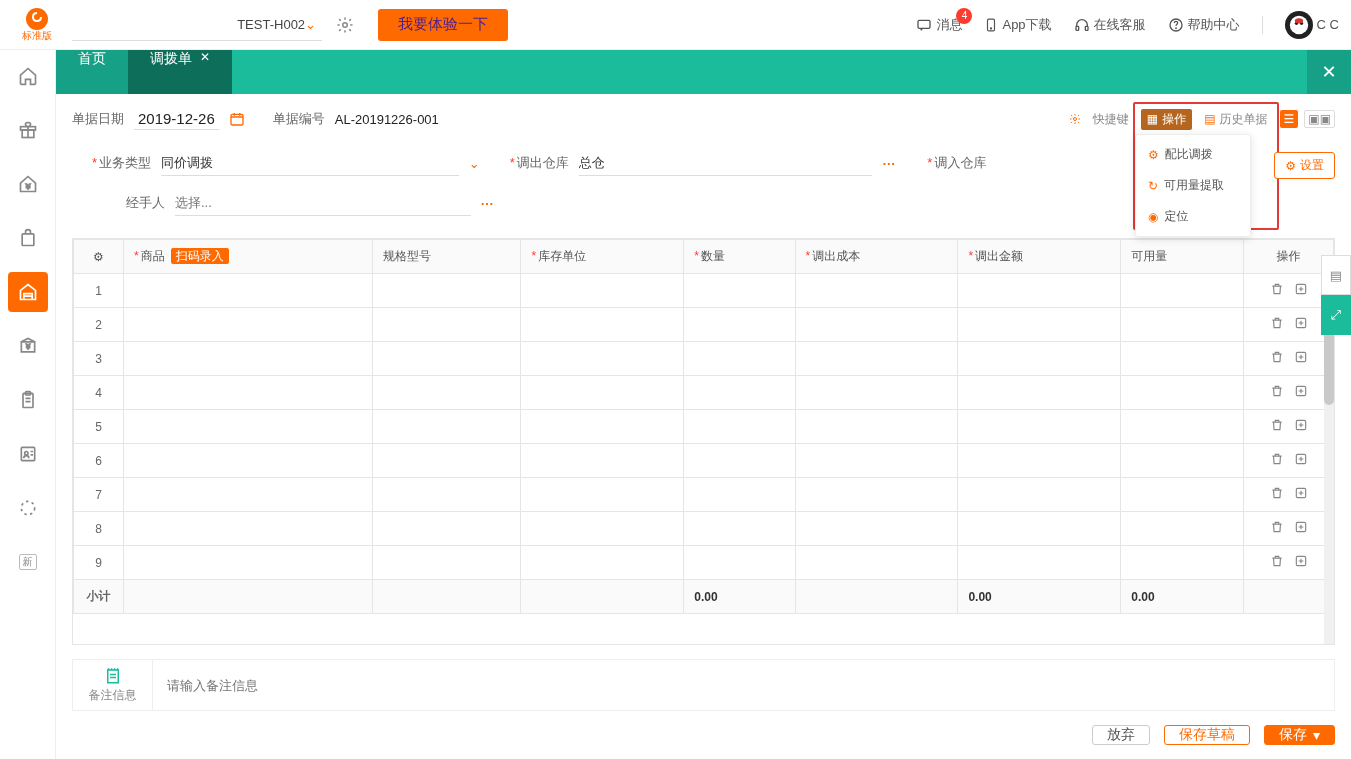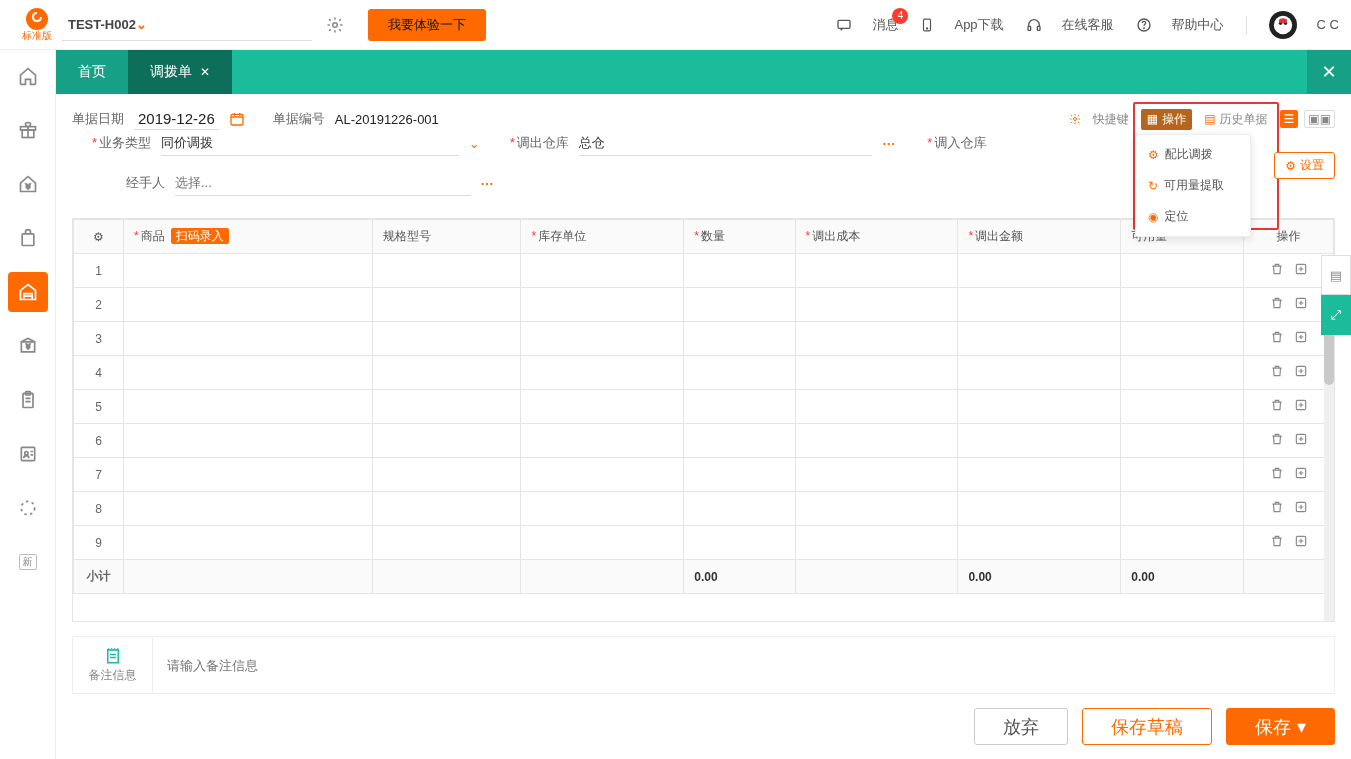--- a/index.html
+++ b/index.html
@@ -3,60 +3,60 @@
 <meta charset="utf-8">
 <style>
 * { box-sizing: border-box; margin: 0; padding: 0; }
 body { font-family: "Microsoft YaHei", Arial, sans-serif; font-size: 13px; color: #333; background: #fff; overflow: hidden; }
 
 
 .topbar { height: 50px; display: flex; align-items: center; padding: 0 12px; border-bottom: 1px solid #eee; }
 .logo-box { width: 50px; display: flex; flex-direction: column; align-items: center; }
 .logo-circle { width: 24px; height: 24px; }
 .logo-sub { font-size: 10px; color: #ff6a00; margin-top: -2px; }
-.shop-select { width: 250px; height: 32px; display: flex; align-items: center; border-bottom: 1px solid #ddd; justify-content: flex-start; padding: 0 6px; color: #444; cursor: pointer; font-weight: bold; }
+.shop-select { margin-left: 10px; width: 250px; height: 32px; display: flex; align-items: center; border-bottom: 1px solid #ddd; justify-content: flex-end; padding: 0 6px; color: #444; cursor: pointer; }
 .shop-select .chev { color: #ff6a00; }
 .gear-top { margin-left: 14px; color: #888; cursor: pointer; }
-.cta-btn { margin-left: 24px; background: #ff6a00; color: #0f172a; border: none; border-radius: 3px; height: 32px; padding: 0 20px; font-size: 13px; cursor: pointer; }
+.cta-btn { margin-left: 24px; background: #ff6a00; color: #4c1d95; border: none; border-radius: 3px; height: 32px; padding: 0 20px; font-size: 15px; cursor: pointer; }
 .top-right { margin-left: auto; display: flex; align-items: center; gap: 22px; color: #555; }
-.top-link { display: flex; align-items: center; gap: 20px; cursor: pointer; position: relative; }
+.top-link { display: flex; align-items: center; gap: 4px; cursor: pointer; position: relative; }
 .badge { position: absolute; top: -8px; right: -10px; background: #ff3b30; color: #fff; border-radius: 50%; width: 16px; height: 16px; font-size: 10px; display: flex; align-items: center; justify-content: center; }
 .vsep { width: 1px; height: 18px; background: #ddd; }
 .avatar { width: 28px; height: 28px; border-radius: 50%; background: #222; display: flex; align-items: center; justify-content: center; }
 
 
 .layout { display: flex; height: calc(100vh - 50px); }
 .rail { width: 56px; background: #fff; border-right: 1px solid #eee; display: flex; flex-direction: column; align-items: center; padding-top: 6px; gap: 14px; }
 .rail-item { width: 40px; height: 40px; display: flex; align-items: center; justify-content: center; color: #888; cursor: pointer; border-radius: 4px; }
 .rail-item.active { background: #ff6a00; color: #fff; }
 .rail-badge { font-size: 10px; border: 1px solid #bbb; padding: 0 3px; border-radius: 2px; }
 
 
 .main { flex: 1; display: flex; flex-direction: column; background: #f7f7f7; }
 .tabs { height: 44px; background: #1abc9c; display: flex; align-items: center; }
-.tab { height: 44px; padding: 0 22px; color: #fff; display: flex; align-items: center; gap: 8px; cursor: pointer; font-size: 14px; }
+.tab { height: 44px; padding: 0 22px; color: #fff; display: flex; gap: 8px; cursor: pointer; font-size: 14px; }
 .tab.home { background: #16a085; }
 .tab.active { background: #0d6e5a; }
 .tab .x { font-size: 12px; cursor: pointer; }
 .tabs-close { margin-left: auto; width: 44px; height: 44px; background: #16a085; color: #fff; display: flex; align-items: center; justify-content: center; cursor: pointer; font-size: 18px; }
 
 
 .content { flex: 1; padding: 14px 16px 0 16px; background: #fff; position: relative; display: flex; flex-direction: column; overflow: hidden; }
 .doc-row { display: flex; align-items: center; gap: 10px; font-size: 13px; color: #666; }
 .doc-date { color: #222; font-size: 15px; border-bottom: 1px solid #ddd; padding: 2px 4px; }
 .cal-icon { color: #ff6a00; }
 .doc-no-label { margin-left: 18px; }
 .doc-no { color: #222; }
 .doc-right-tools { margin-left: auto; display: flex; align-items: center; gap: 6px; font-size: 12px; color: #888; }
 .tool-seg { display: flex; align-items: center; gap: 4px; padding: 2px 6px; cursor: pointer; }
 .tool-seg.active { background: #b5651d; color: #fff; border-radius: 2px; }
 .highlight-box { border: 2px solid #e53935; padding: 2px 4px 8px 8px; border-radius: 2px; position: absolute; top: 8px; right: 72px; width: 146px; height: 128px; pointer-events: none; z-index: 5; }
 
 
-.form-grid { display: grid; grid-template-columns: 1fr 1fr 1fr; gap: 30px; padding: 0 20px; }
+.form-grid { display: grid; grid-template-columns: 1fr 1fr 1fr; gap: 30px; margin-top: 20px; padding: 0 20px; }
 .field { display: flex; align-items: center; gap: 10px; position: relative; }
 .field-label { font-size: 13px; color: #666; white-space: nowrap; }
 .req { color: #ff3b30; margin-right: 2px; }
 .field-input { flex: 1; border: none; border-bottom: 1px solid #ddd; padding: 5px 0; font-size: 13px; color: #333; background: transparent; outline: none; }
 .field-icon { color: #ff6a00; cursor: pointer; }
 .field-icon.dots { letter-spacing: 2px; font-weight: bold; }
 .form-row2 { display: flex; margin-top: 14px; padding: 0 20px; }
 .form-row2 .field { width: 33%; }
 
 
@@ -72,28 +72,28 @@
 th { background: #fafafa; color: #555; font-weight: normal; }
 .col-gear { width: 50px; text-align: center; }
 .col-num { width: 50px; text-align: center; color: #666; }
 .col-op { width: 90px; text-align: center; }
 .scan-btn { background: #ff6a00; color: #fff; font-size: 12px; padding: 1px 5px; border-radius: 2px; margin-left: 6px; }
 .row-icons { display: flex; gap: 10px; justify-content: center; color: #888; }
 .row-icons span { cursor: pointer; }
 tfoot td { background: #fafafa; font-weight: bold; }
 
 
-.remark-box { margin-top: 14px; border: 1px solid #eee; display: flex; align-items: stretch; height: 58px; }
+.remark-box { margin-top: 14px; border: 1px solid #eee; display: flex; align-items: stretch; height: 52px; }
 .remark-label { width: 80px; border-right: 1px solid #eee; display: flex; flex-direction: column; align-items: center; justify-content: center; color: #888; font-size: 12px; gap: 2px; }
 .remark-label .ric { color: #1abc9c; }
 .remark-input { flex: 1; border: none; padding: 8px 14px; font-size: 13px; outline: none; resize: none; }
 
 
 .footerbar { padding: 14px 0; display: flex; justify-content: flex-end; gap: 14px; }
-.btn { height: 37px; padding: 0 28px; border-radius: 3px; font-size: 18px; cursor: pointer; display: flex; align-items: center; gap: 6px; }
+.btn { height: 20px; padding: 0 14px; border-radius: 3px; font-size: 14px; cursor: pointer; display: flex; align-items: center; gap: 6px; }
 .btn-ghost { background: #fff; border: 1px solid #ccc; color: #555; }
 .btn-outline { background: #fff; border: 1px solid #ff6a00; color: #ff6a00; }
 .btn-primary { background: #ff6a00; border: 1px solid #ff6a00; color: #fff; }
 
 
 .float-tabs { position: fixed; right: 0; top: 255px; display: flex; flex-direction: column; }
 .ft { width: 30px; height: 40px; display: flex; align-items: center; justify-content: center; cursor: pointer; }
 .ft1 { background: #fff; border: 1px solid #ddd; color: #888; }
 .ft2 { background: #1abc9c; color: #fff; }
 

